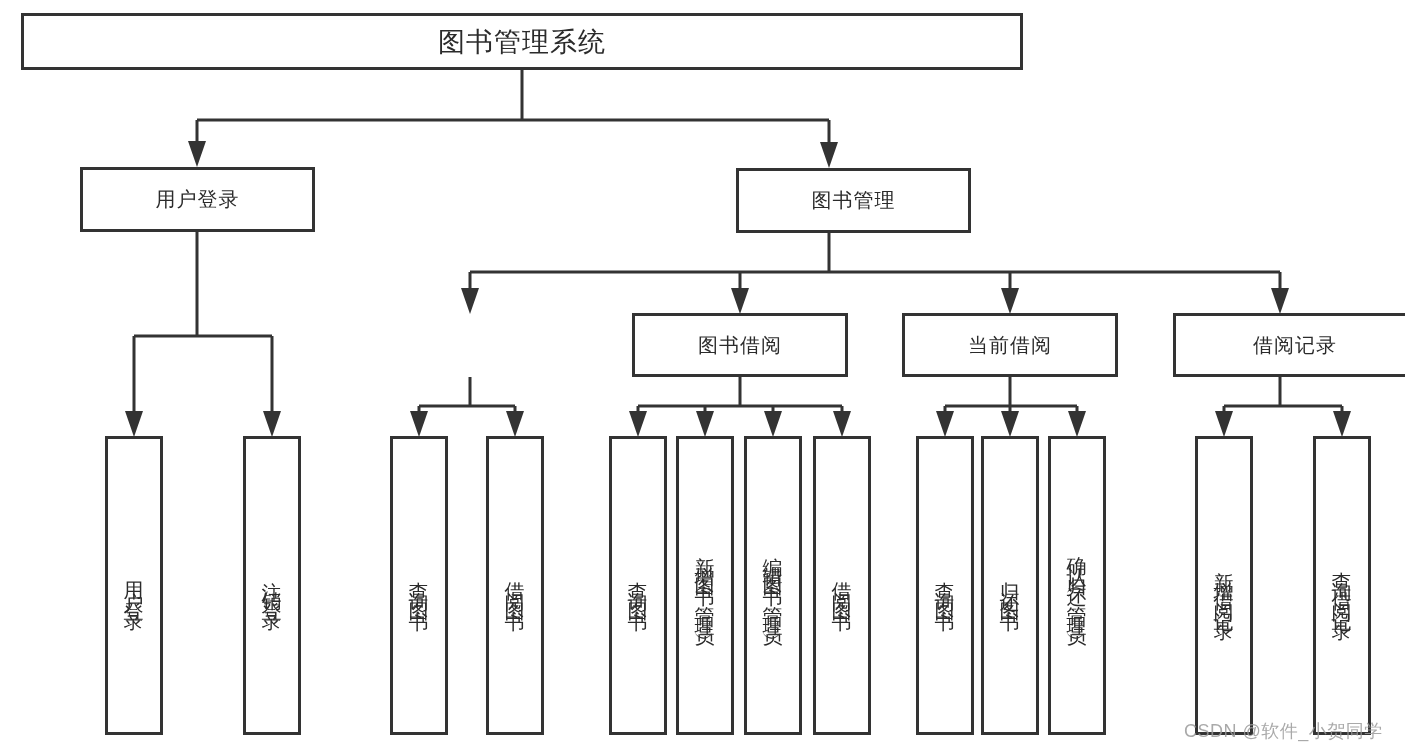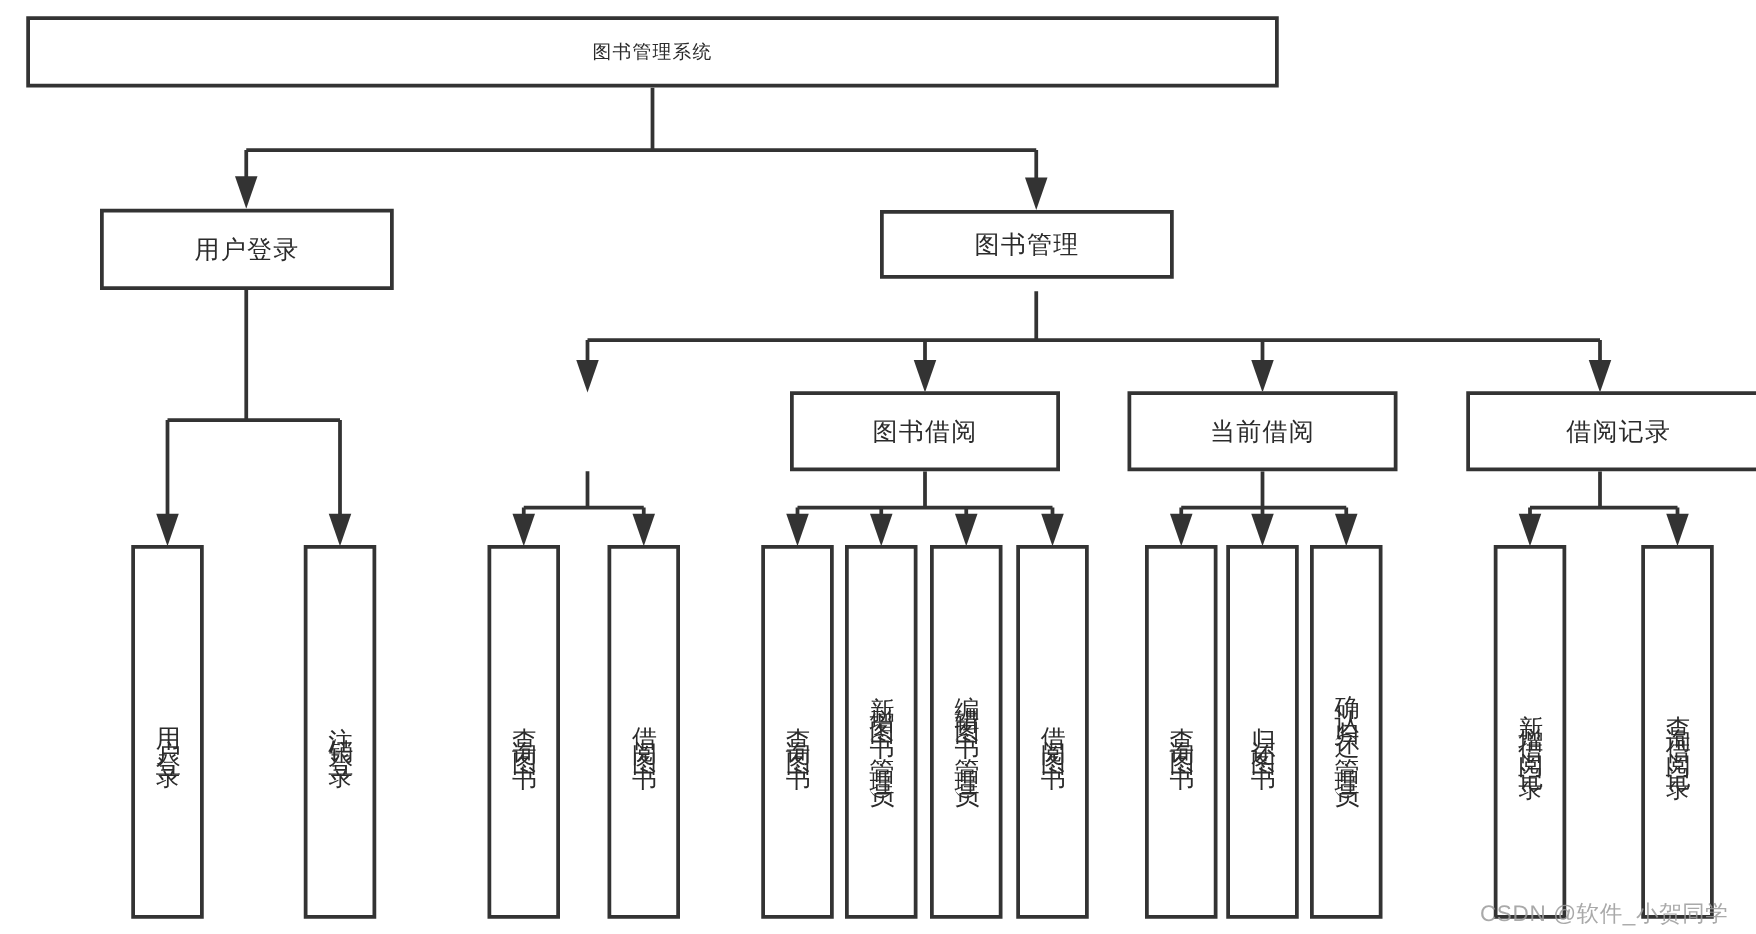--- a/index.html
+++ b/index.html
@@ -14,21 +14,21 @@
   .box{
     position:absolute;
     box-sizing:border-box;
     background:#ffffff;
     border:3px solid #333333;
     color:#2b2b2b;
     display:flex;align-items:center;justify-content:center;
     z-index:2;
   }
   .box.h{font-size:20px;letter-spacing:1px;white-space:nowrap;}
-  .box.root{font-size:15px;}
+  .box.root{font-size:27px;}
   .box.v{
     font-size:20px;
     writing-mode:vertical-rl;
     text-orientation:mixed;
     letter-spacing:10px;
     line-height:1;
   }
   .watermark{
     position:absolute;
     z-index:3;
@@ -83,21 +83,21 @@
       <polygon points="1001,411 1019,411 1010,437"></polygon>
       <polygon points="1068,411 1086,411 1077,437"></polygon>
       <polygon points="1215,411 1233,411 1224,437"></polygon>
       <polygon points="1333,411 1351,411 1342,437"></polygon>
     </g>
   </svg>
 
   <div class="box h root" style="left:21px;top:13px;width:1002px;height:57px">图书管理系统</div>
 
   <div class="box h" style="left:80px;top:167px;width:235px;height:65px">用户登录</div>
-  <div class="box h" style="left:704px;top:168px;width:235px;height:55px">图书管理</div>
+  <div class="box h" style="left:736px;top:168px;width:235px;height:65px">图书管理</div>
 
   <div class="box h" style="left:902px;top:313px;width:216px;height:64px">当前借阅</div>
   <div class="box h" style="left:632px;top:313px;width:216px;height:64px">图书借阅</div>
   <div class="box h" style="left:1173px;top:313px;width:244px;height:64px">借阅记录</div>
 
   <div class="box v" style="left:105px;top:436px;width:58px;height:299px">用户登录</div>
   <div class="box v" style="left:243px;top:436px;width:58px;height:299px">注销登录</div>
 
   <div class="box v" style="left:390px;top:436px;width:58px;height:299px">查询图书</div>
   <div class="box v" style="left:486px;top:436px;width:58px;height:299px">借阅图书</div>

